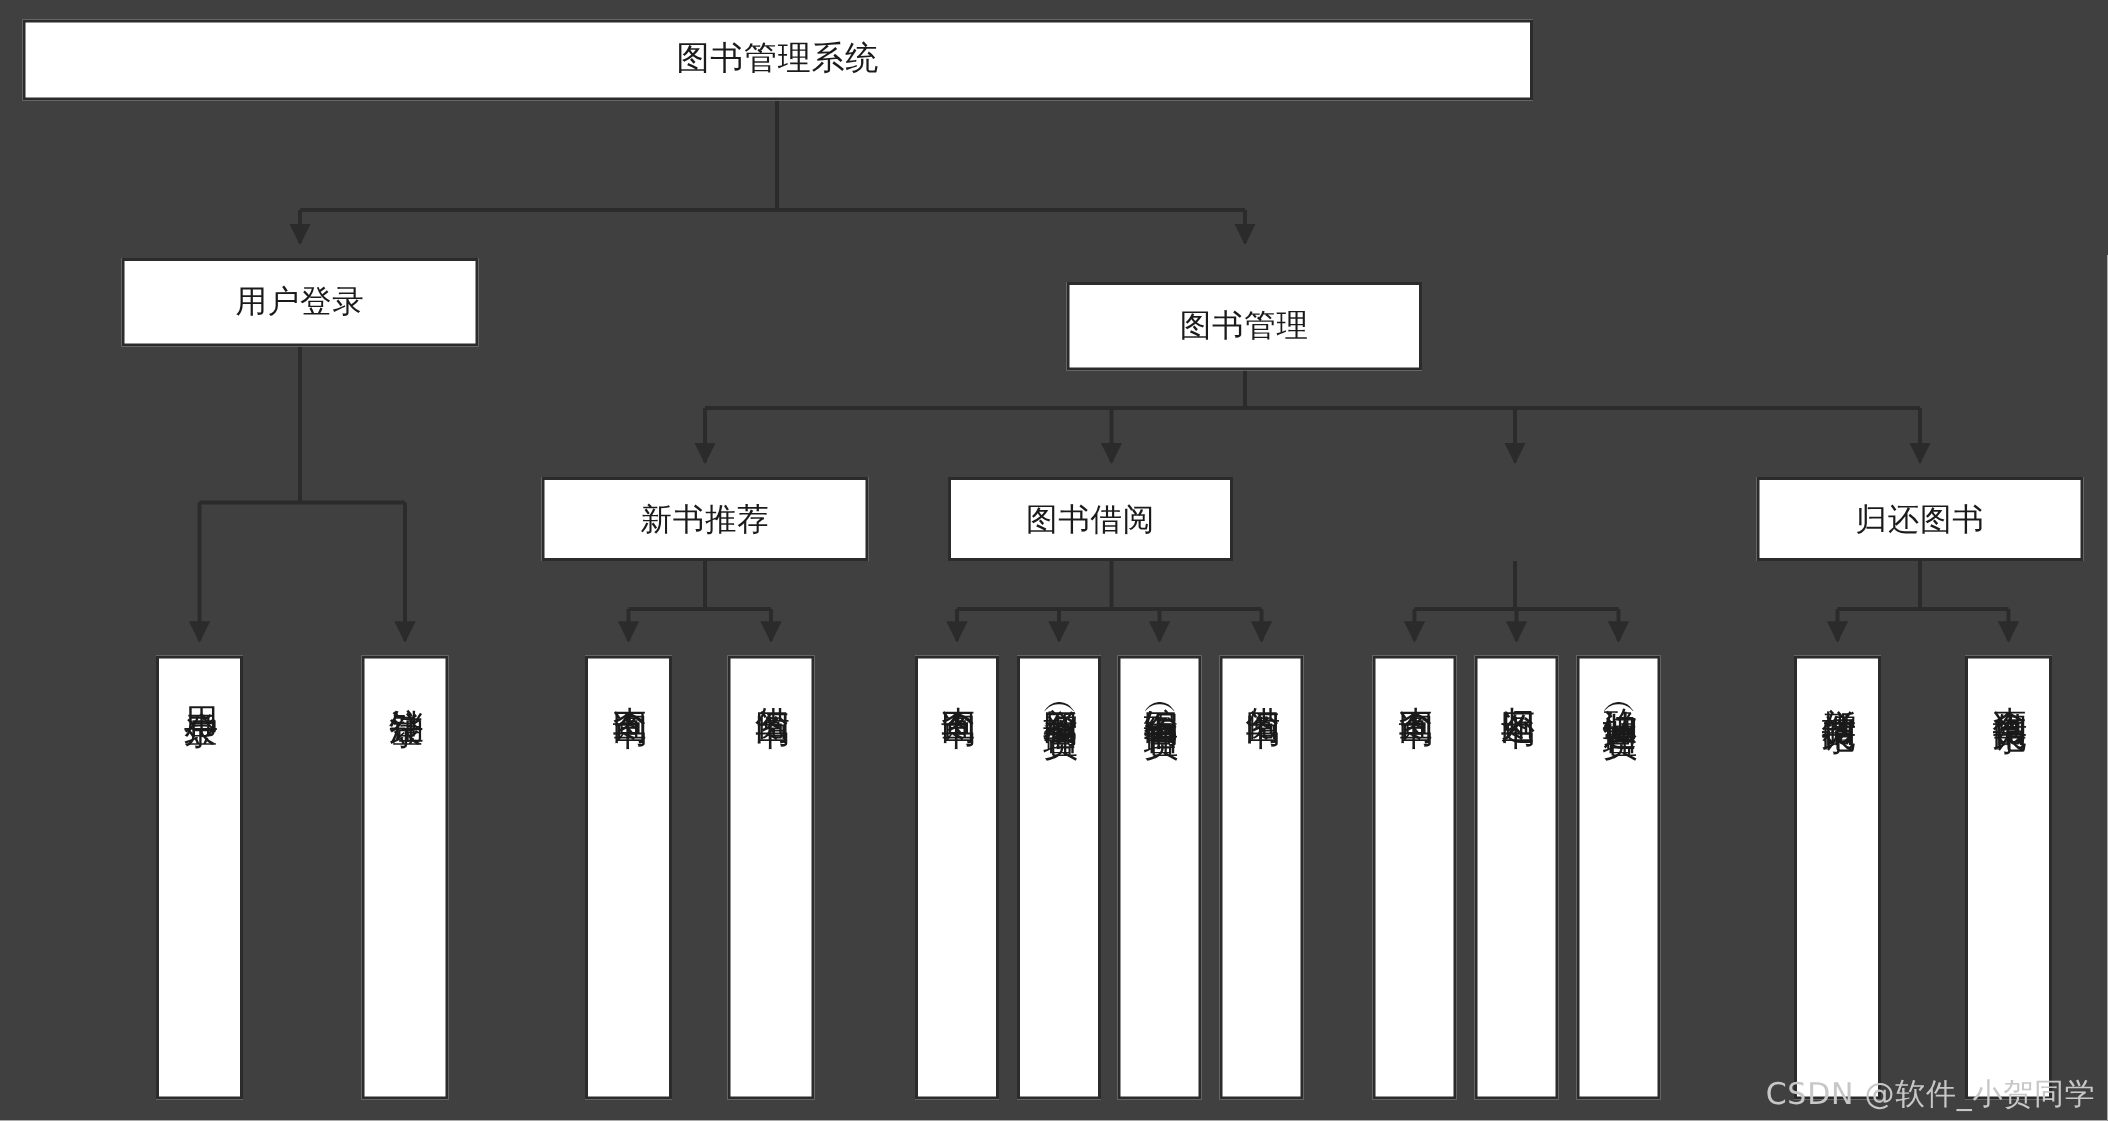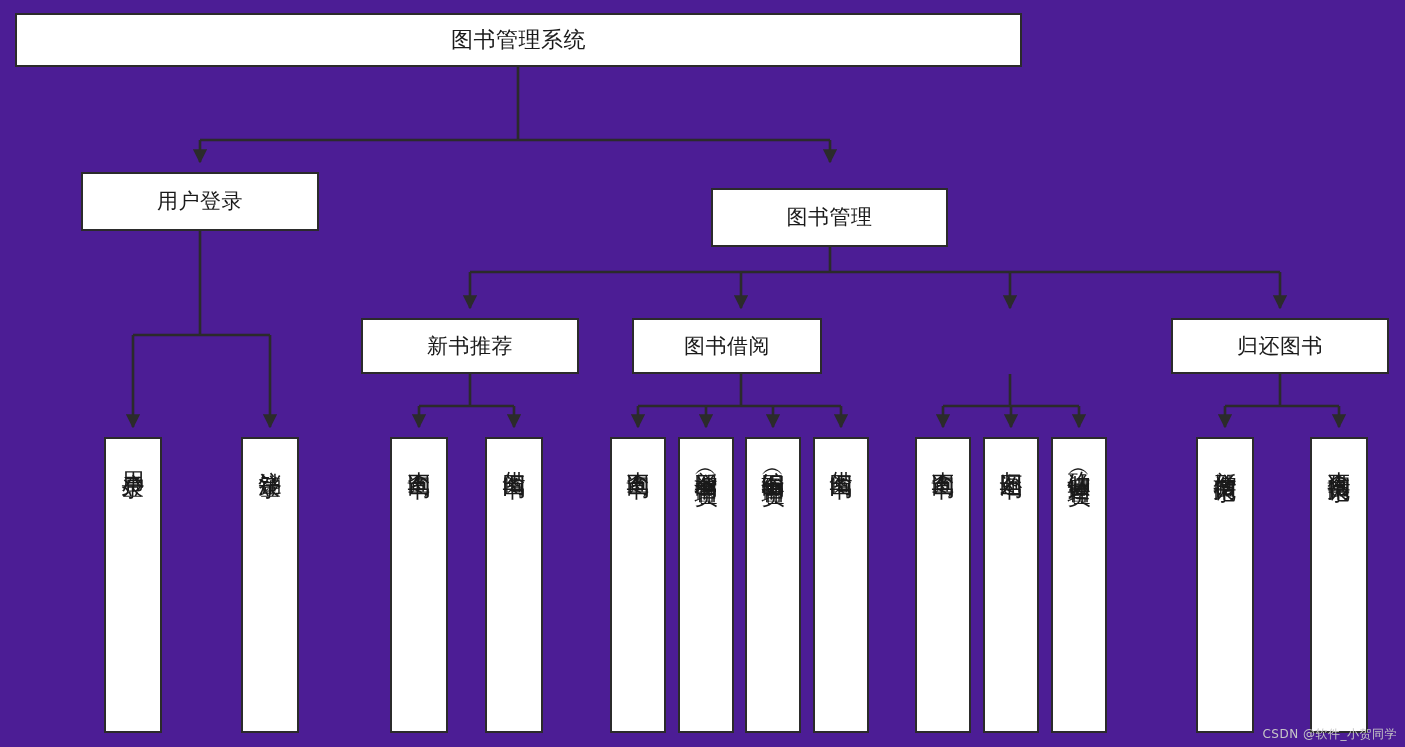--- a/index.html
+++ b/index.html
@@ -8,21 +8,21 @@
     padding: 0;
     background: #ffffff;
   }
   body {
     font-family: "DejaVu Sans", "Liberation Sans", sans-serif;
   }
   #canvas {
     position: relative;
     width: 1405px;
     height: 747px;
-    background: #4c1d95;
+    background: #404040;
     overflow: hidden;
   }
   #edges {
     position: absolute;
     left: 0;
     top: 0;
     width: 1405px;
     height: 747px;
     pointer-events: none;
   }
@@ -62,21 +62,21 @@
     text-orientation: upright;
     font-size: 23px;
     line-height: 1.0;
     letter-spacing: 2px;
     white-space: nowrap;
   }
   .watermark {
     position: absolute;
     right: 8px;
     bottom: 4px;
-    font-size: 12px;
+    font-size: 20px;
     color: #c7c7c7;
     letter-spacing: 0.5px;
     z-index: 5;
     white-space: nowrap;
   }
 </style>
 </head>
 <body>
 
 <div id="canvas">

